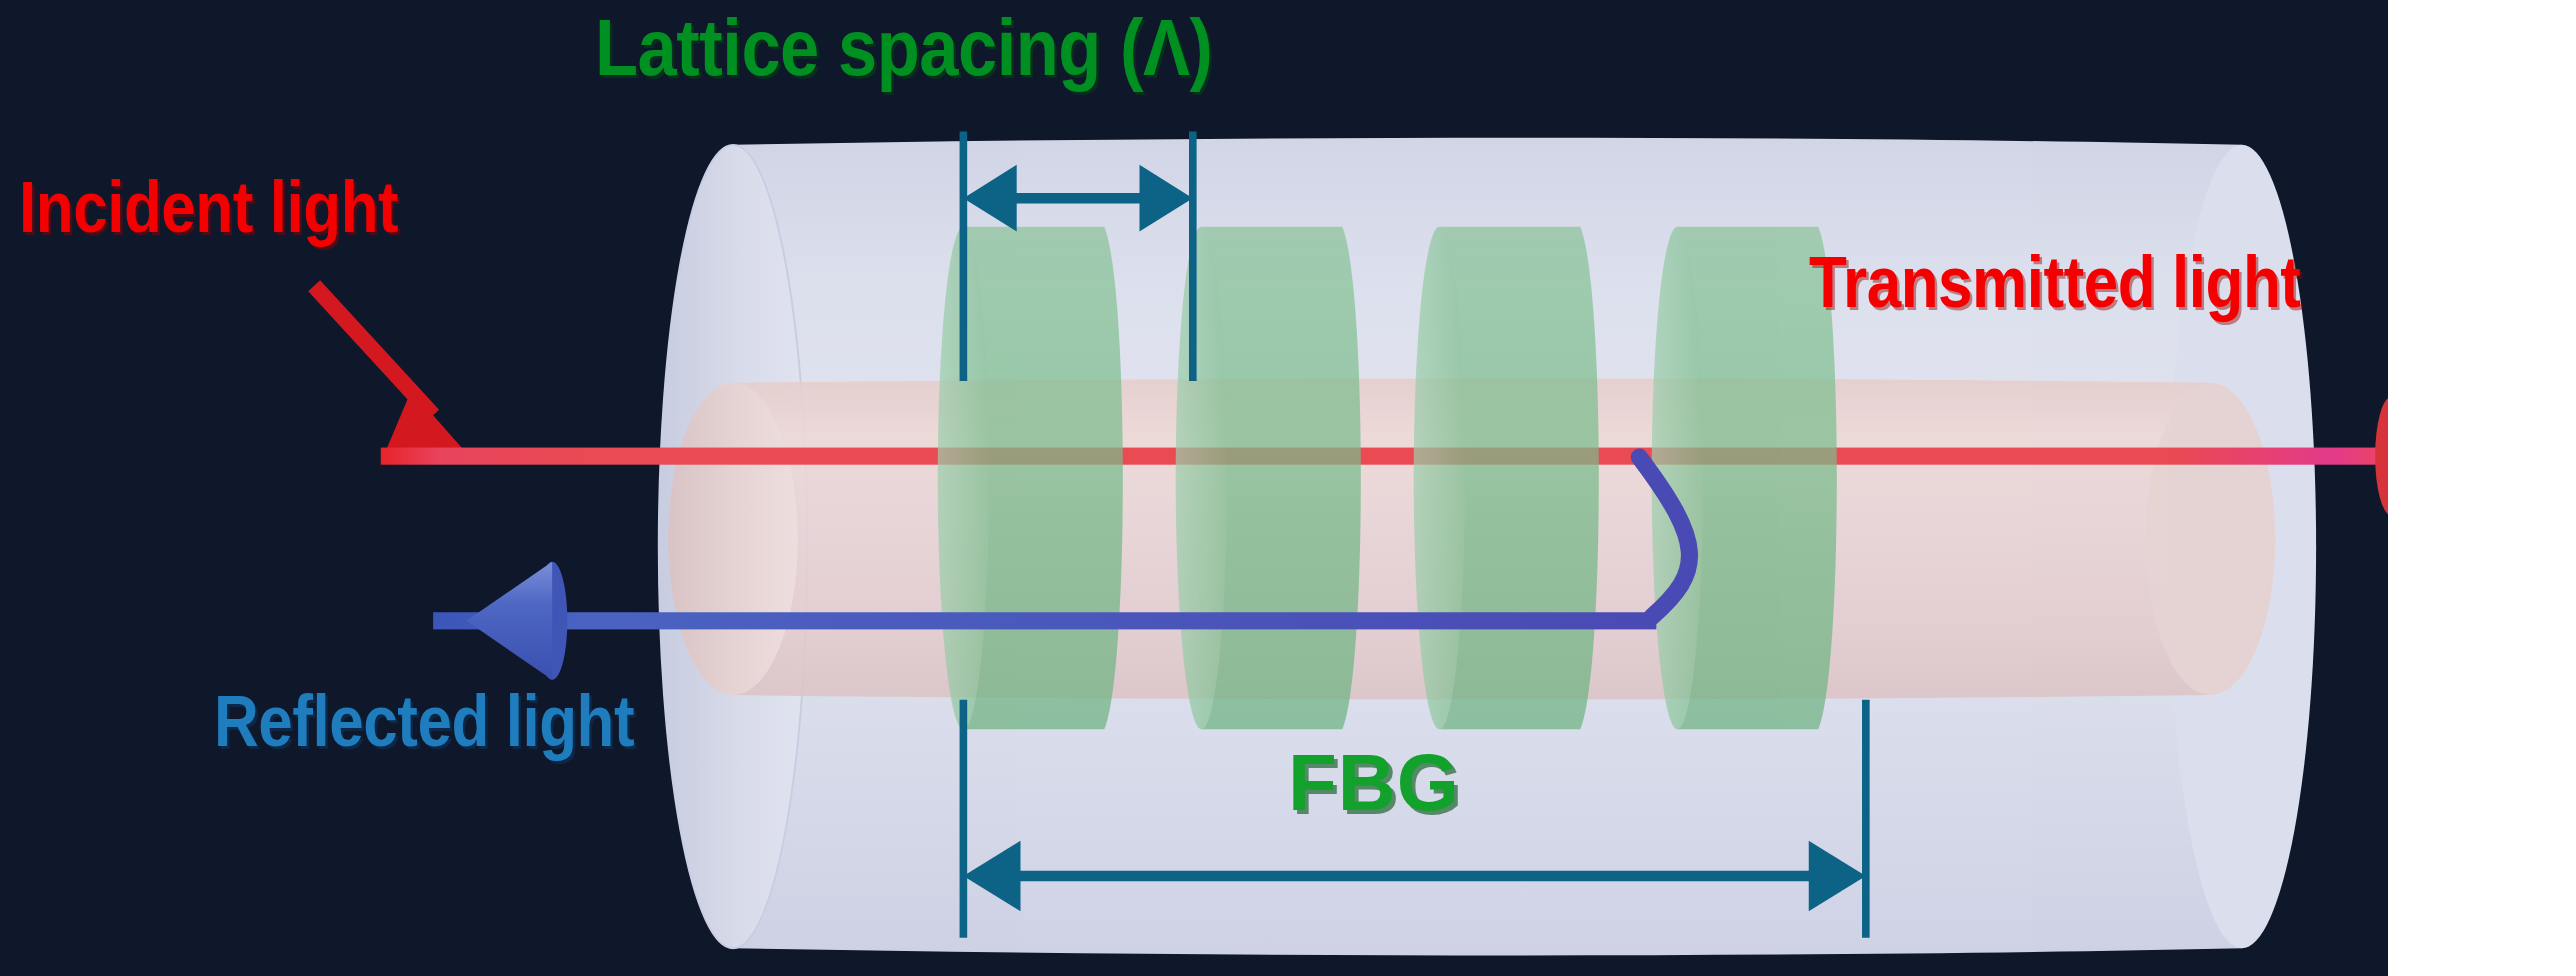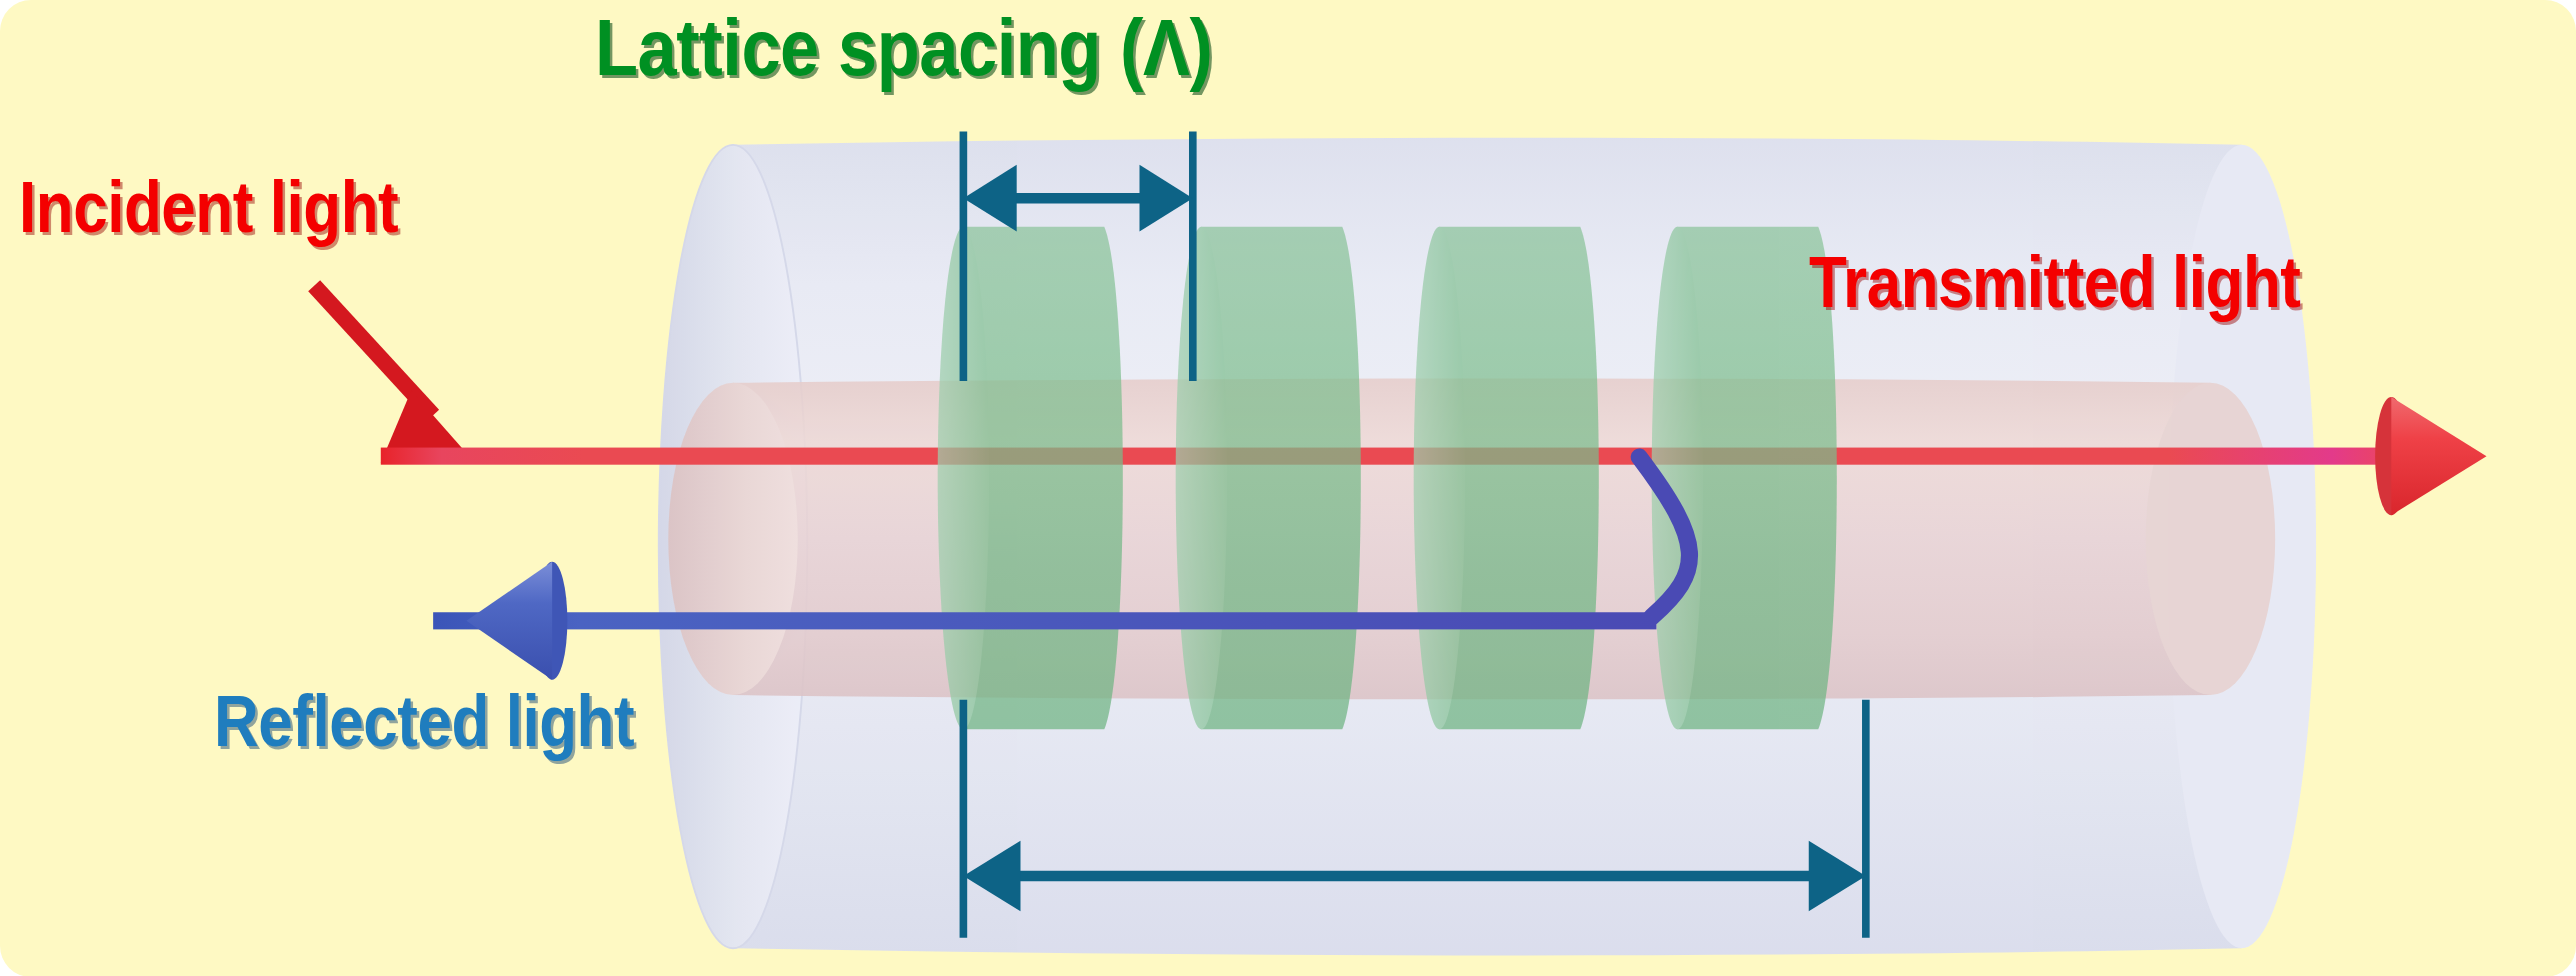--- a/index.html
+++ b/index.html
@@ -5,25 +5,24 @@
   html, body {
     margin: 0;
     padding: 0;
     background: #ffffff;
   }
   body {
     font-family: "Liberation Sans", sans-serif;
   }
   #stage {
     position: relative;
-    width: 2576px;
+    width: 2388px;
     height: 977px;
-    background: #fef9c3;
+    background: #0f172a;
     overflow: hidden;
-    border-radius: 31px;
   }
   #stage svg.layer {
     position: absolute;
     left: 0;
     top: 0;
     width: 2576px;
     height: 977px;
   }
   .lbl {
     position: absolute;
@@ -241,15 +240,16 @@
   </svg>
 
   <div class="lbl cond" id="lbl-lattice">Lattice spacing (Λ)</div>
 
   <div class="lbl cond" id="lbl-incident">Incident light</div>
 
   <div class="lbl cond" id="lbl-transmitted">Transmitted light</div>
 
   <div class="lbl cond" id="lbl-reflected">Reflected light</div>
 
+  <div class="lbl" id="lbl-fbg">FBG</div>
 
 </div>
 
 
 </body></html>

